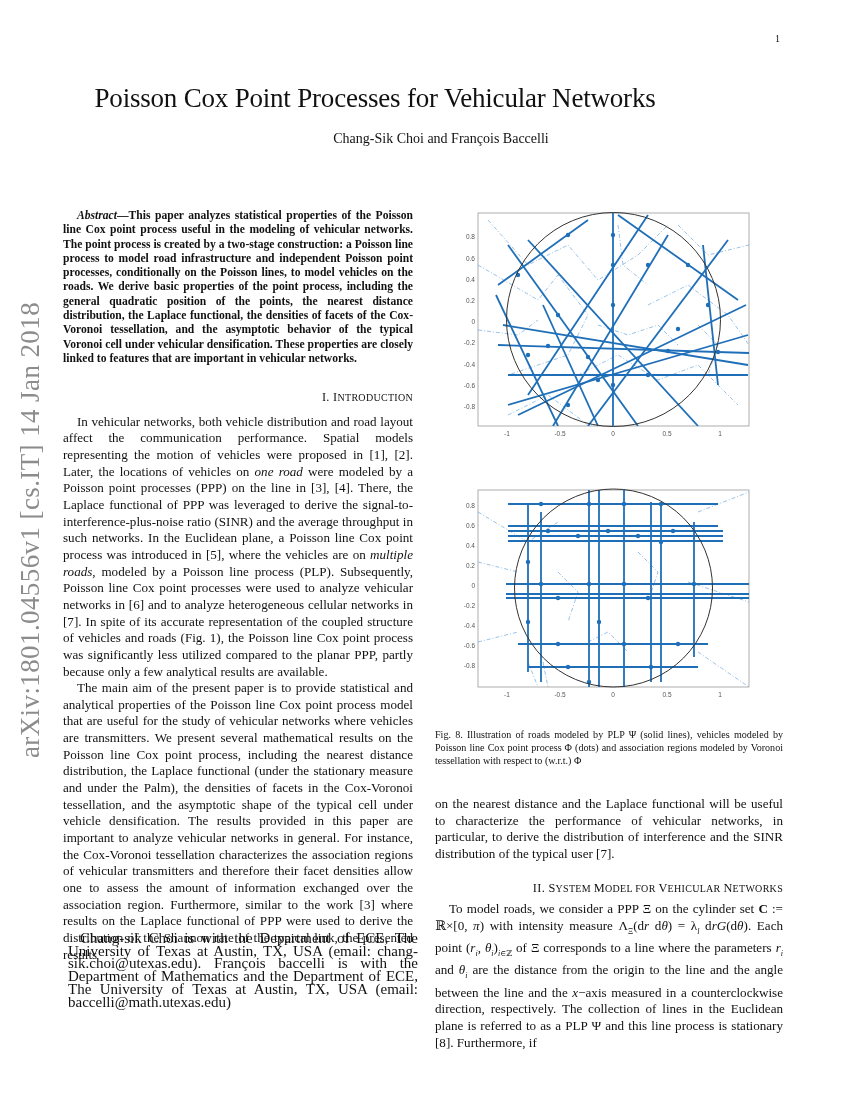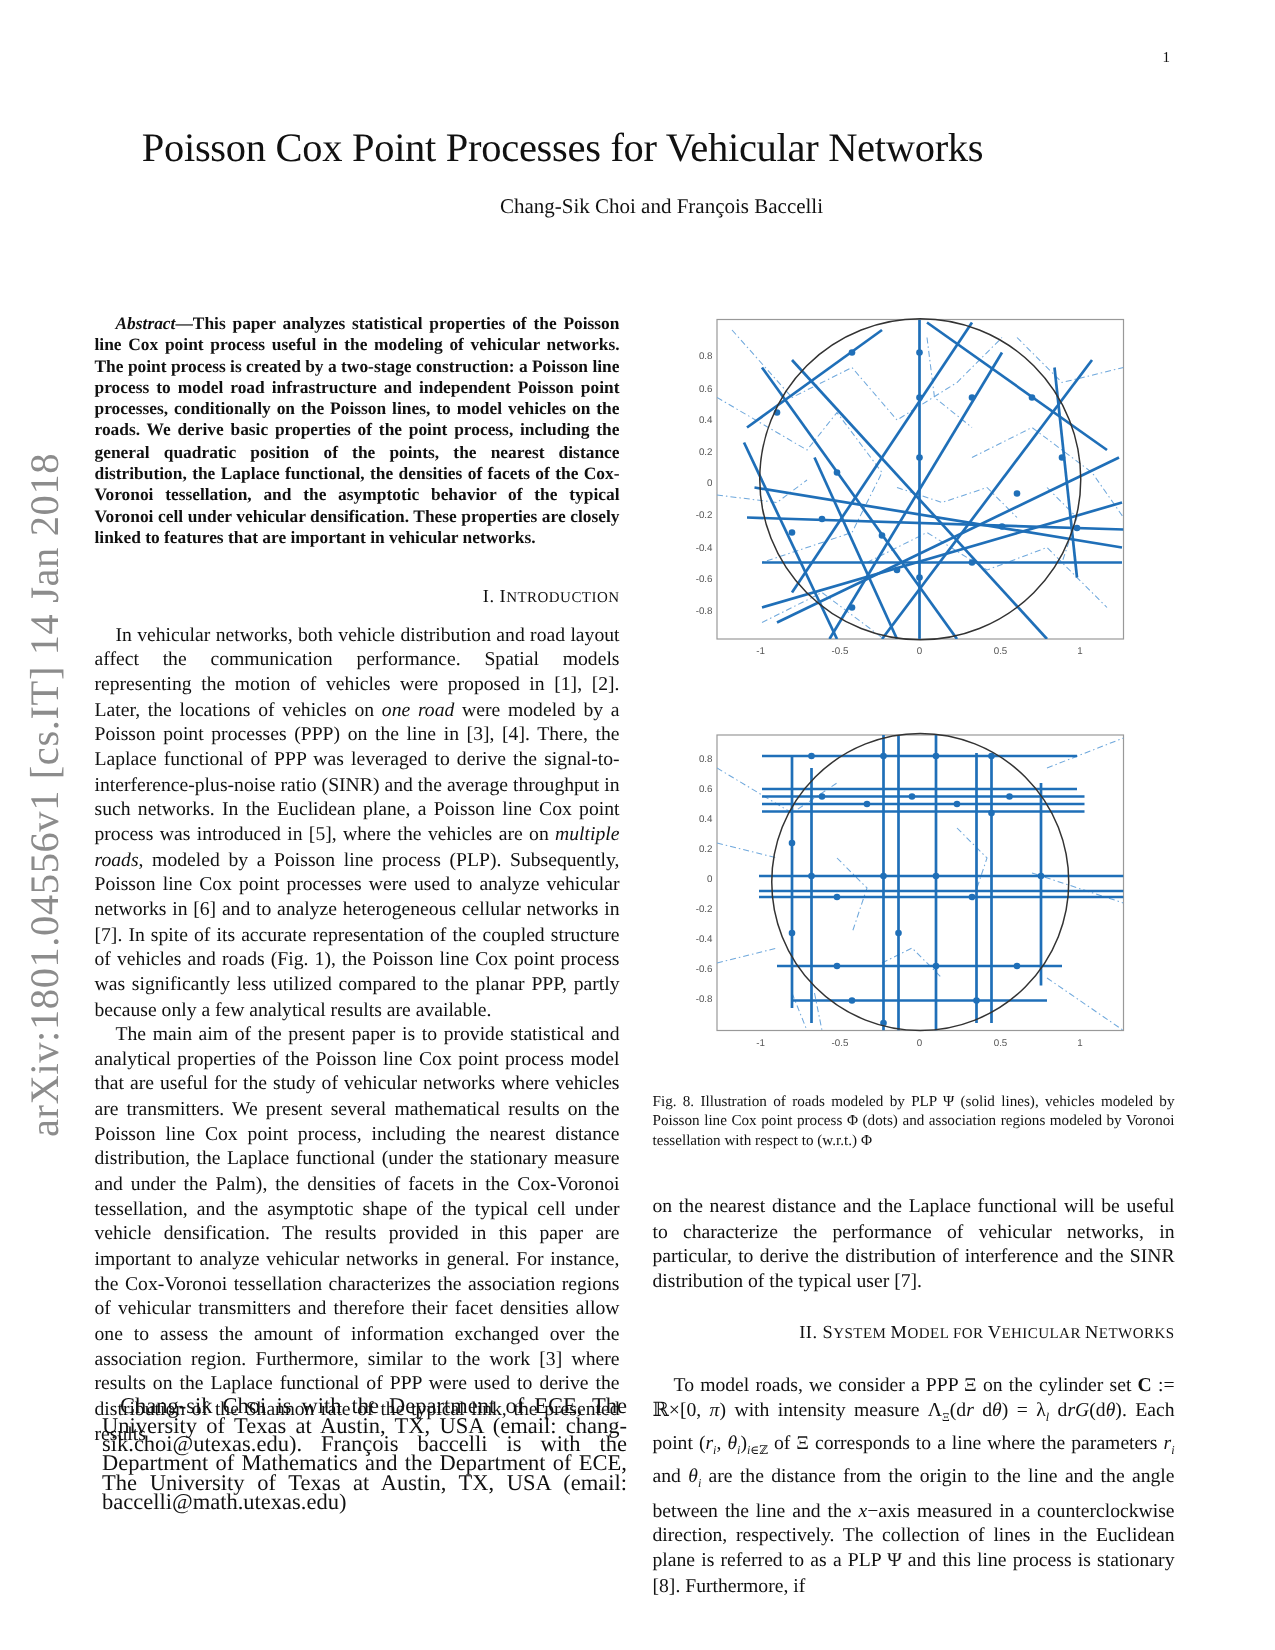--- a/index.html
+++ b/index.html
@@ -216,17 +216,17 @@
       <text x="165" y="215">0</text>
       <text x="219" y="215">0.5</text>
       <text x="272" y="215">1</text>
   </g>
 </svg>
 
 <div class="caption">Fig. 8.  Illustration of roads modeled by PLP Ψ (solid lines), vehicles modeled by Poisson line Cox point process Φ (dots) and association regions modeled by Voronoi tessellation with respect to (w.r.t.) Φ</div>
 
 <div class="col right" style="top:796px;">
   <p class="noind">on the nearest distance and the Laplace functional will be useful to characterize the performance of vehicular networks, in particular, to derive the distribution of interference and the SINR distribution of the typical user [7].</p>
-  <div class="sec" style="margin-top:17px;margin-bottom:17px;">
+  <div class="sec" style="margin-top:17px;margin-bottom:4px;">
     <span>II.</span>&nbsp;<span>S</span><span class="sc">YSTEM </span><span>M</span><span class="sc">ODEL FOR </span><span>V</span><span class="sc">EHICULAR </span><span>N</span><span class="sc">ETWORKS</span>
   </div>
   <p><span>To model roads, we consider a PPP Ξ on the cylinder set </span><b>C</b> := ℝ×[0, <i>π</i>)<span> with intensity measure </span>Λ<sub style="font-size:8px">Ξ</sub>(d<i>r</i> d<i>θ</i>) = λ<sub style="font-size:8px"><i>l</i></sub> d<i>rG</i>(d<i>θ</i>)<span>. Each point </span>(<i>r<sub style="font-size:8px">i</sub></i>, <i>θ<sub style="font-size:8px">i</sub></i>)<sub style="font-size:8px"><i>i</i>∈ℤ</sub><span> of Ξ corresponds to a line where the parameters </span><i>r<sub style="font-size:8px">i</sub></i><span> and </span><i>θ<sub style="font-size:8px">i</sub></i><span> are the distance from the origin to the line and the angle between the line and the </span><i>x</i><span>−axis measured in a counterclockwise direction, respectively. The collection of lines in the Euclidean plane is referred to as a PLP Ψ and this line process is stationary [8]. Furthermore, if</span></p>
 </div>
 
 </body></html>

